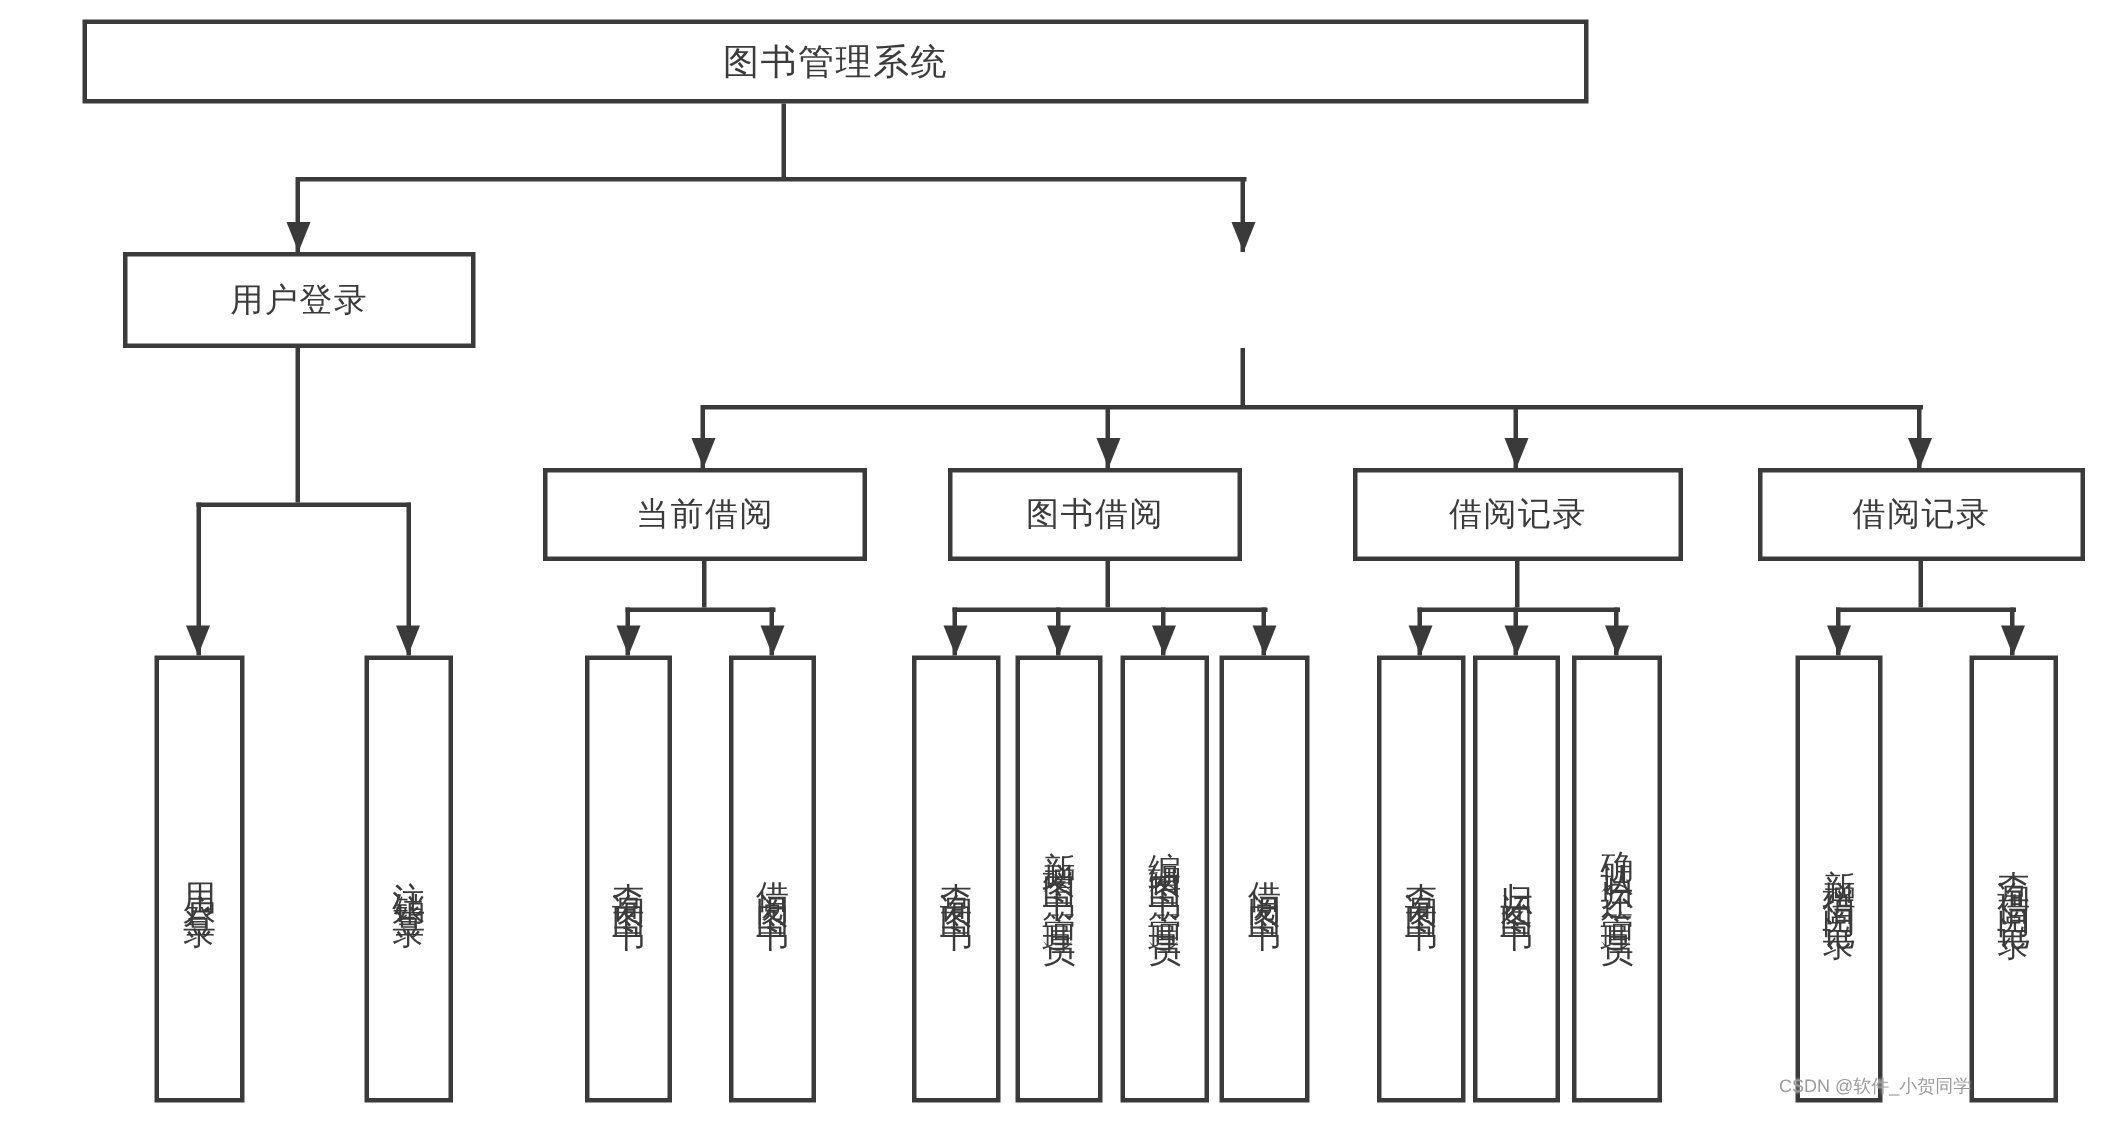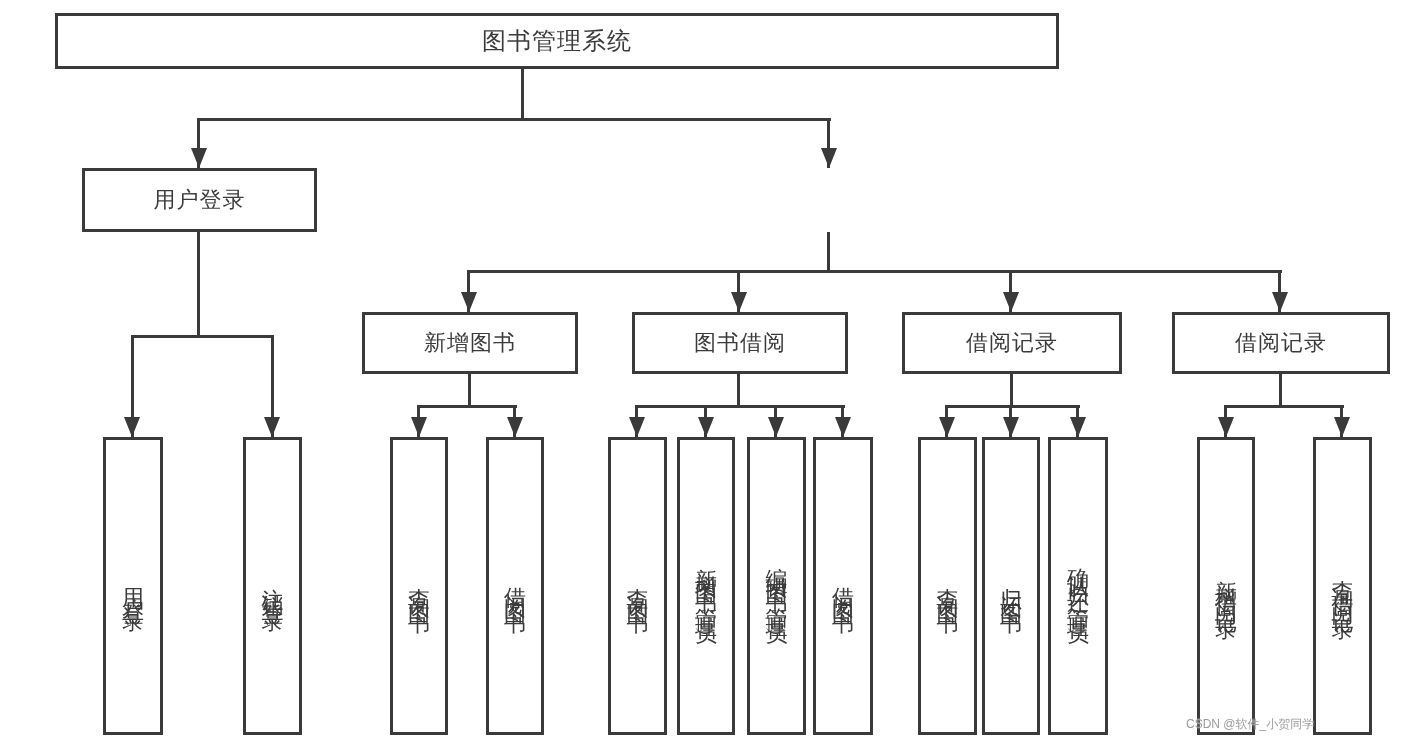--- a/index.html
+++ b/index.html
@@ -43,23 +43,23 @@
 </head>
 <body>
 
 <div id="canvas">
 
   <div class="hbox root" style="left:21px;top:13px;width:1004px;height:56px;margin-left:34px;">图书管理系统</div>
 
   <div class="hbox" style="left:82px;top:168px;width:235px;height:64px;">用户登录</div>
 
 
-  <div class="hbox" style="left:362px;top:312px;width:216px;height:62px;">新增图书</div>
+  <div class="hbox" style="left:362px;top:312px;width:216px;height:62px;">当前借阅</div>
 
-  <div class="hbox" style="left:632px;top:312px;width:216px;height:62px;">图书借阅</div>
+  <div class="hbox" style="left:632px;top:312px;width:196px;height:62px;">图书借阅</div>
 
   <div class="hbox" style="left:902px;top:312px;width:220px;height:62px;">借阅记录</div>
 
   <div class="hbox" style="left:1172px;top:312px;width:218px;height:62px;">借阅记录</div>
 
   <div class="vbox" style="left:103px;width:60px;">
     <span>用户登录</span>
     </div>
   <div class="vbox" style="left:243px;width:59px;">
     <span>注销登录</span>

